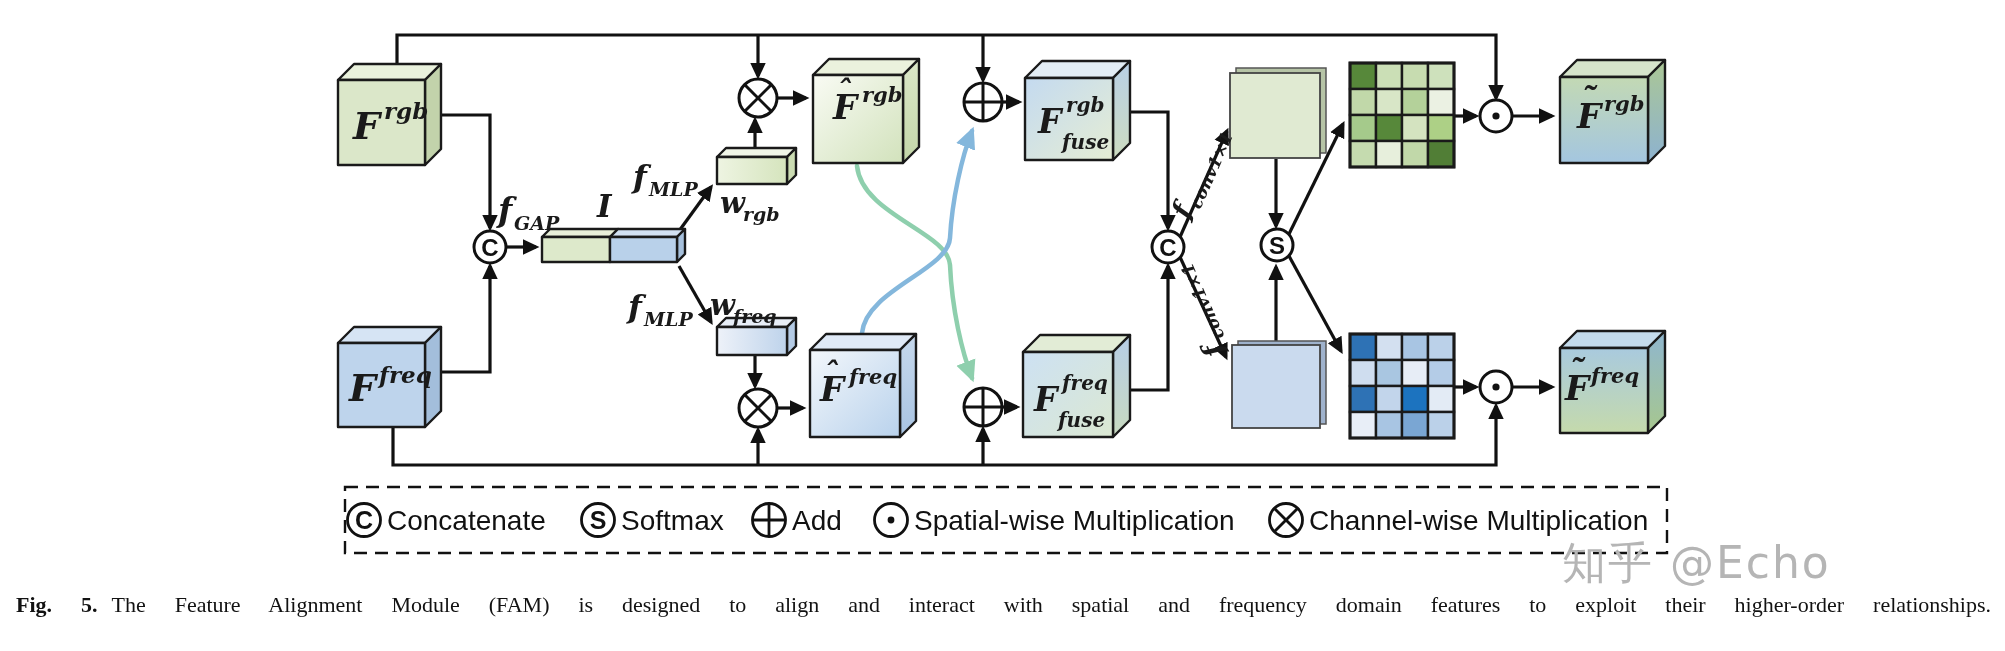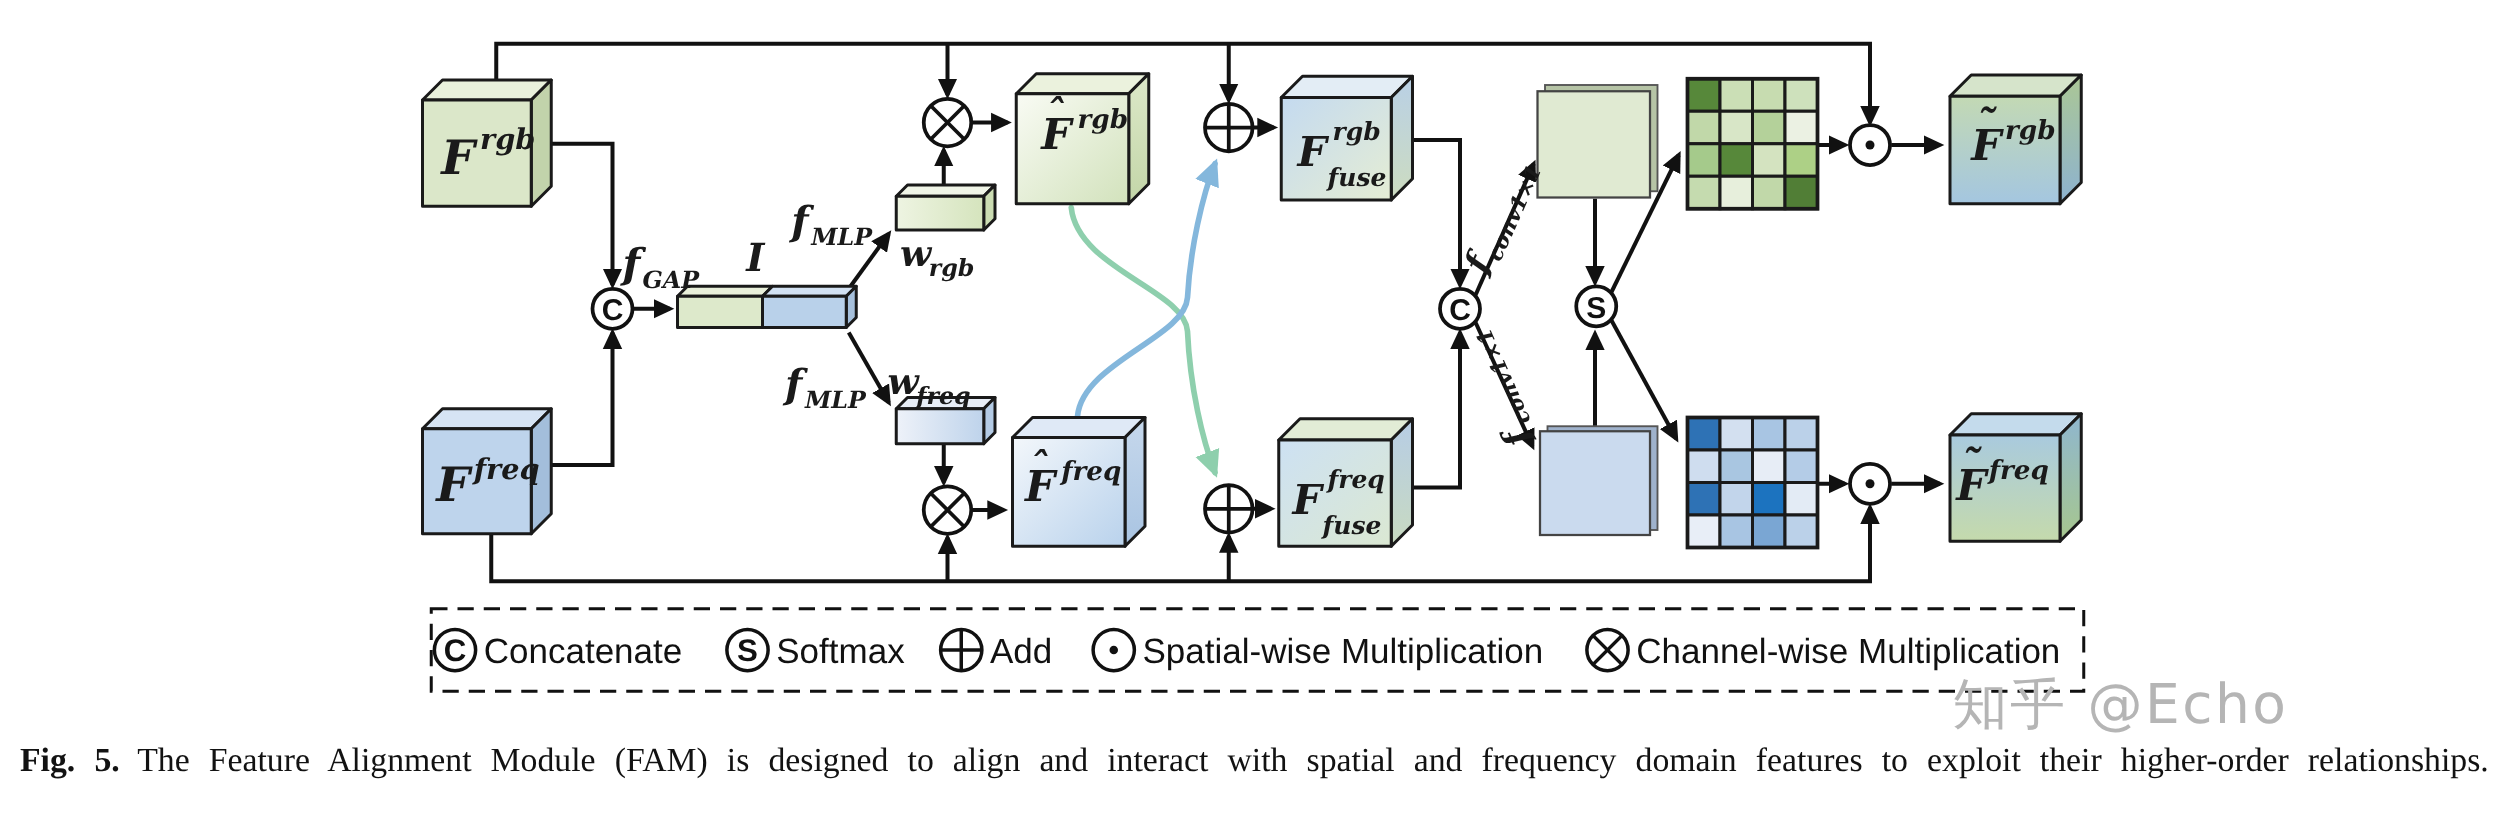--- a/index.html
+++ b/index.html
@@ -3,21 +3,21 @@
 <meta charset="utf-8">
 <style>
   html,body{margin:0;padding:0;background:#ffffff;}
   .page{position:relative;width:2005px;height:651px;background:#ffffff;overflow:hidden;
         font-family:"Liberation Sans",sans-serif;}
   svg text{user-select:none;}
   .lbl{font-family:"DejaVu Serif",serif;font-style:italic;font-weight:bold;fill:#1a1a1a;}
   .op{font-family:"Liberation Sans",sans-serif;font-weight:bold;fill:#111;font-style:normal;}
   .legend-text{font-family:"Liberation Sans",sans-serif;font-size:28px;fill:#111;}
   .caption{position:absolute;left:16px;right:14px;top:592px;
-           font-family:"Liberation Serif",serif;font-size:27px;color:#121212;
+           font-family:"Liberation Serif",serif;font-size:22px;color:#121212;
            text-align:justify;text-align-last:justify;line-height:1.2;}
   .caption .cap-prefix{font-weight:bold;margin-right:14px;}
   .watermark{position:absolute;left:1562px;top:534px;
              font-family:"DejaVu Sans",sans-serif;font-size:44px;letter-spacing:2px;
              color:#b5b5b5;white-space:nowrap;}
 </style>
 </head>
 <body>
 
 <div class="page">

